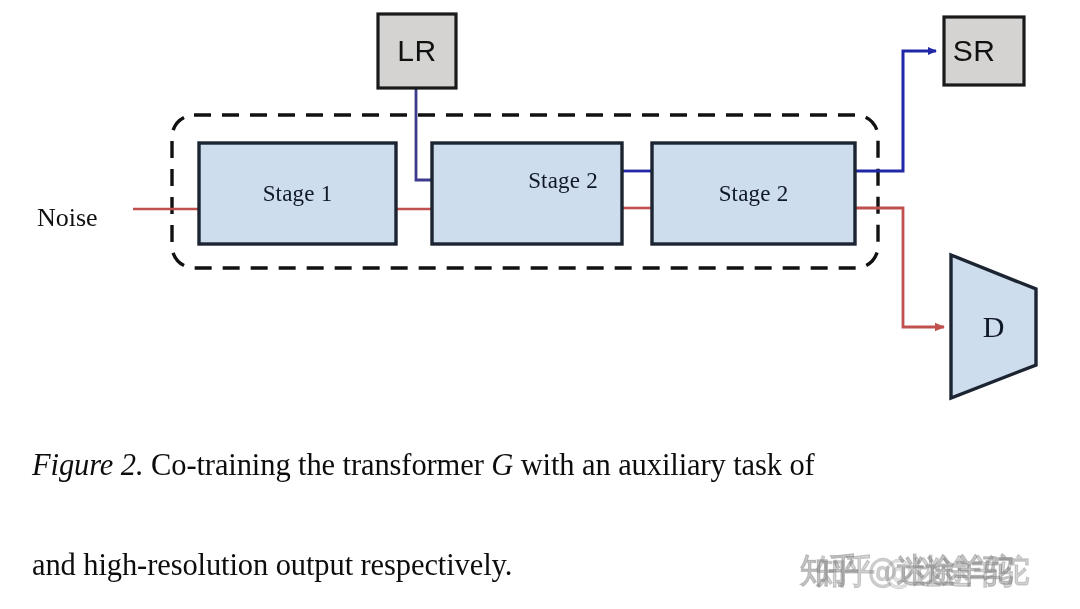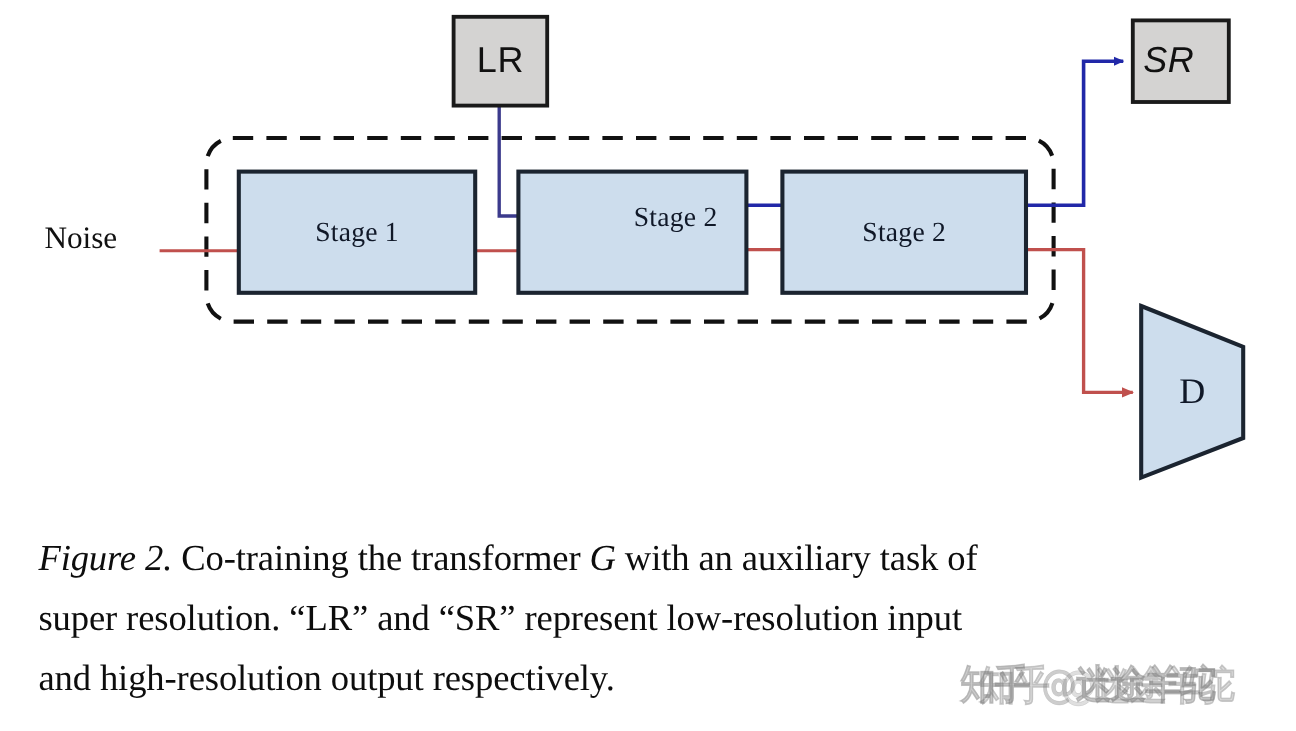--- a/index.html
+++ b/index.html
@@ -145,31 +145,31 @@
 
       <rect x="432" y="143" width="190" height="101" fill="#cddded" stroke="#1b2430" stroke-width="3.4"></rect>
 
       <rect x="652" y="143" width="203" height="101" fill="#cddded" stroke="#1b2430" stroke-width="3.4"></rect>
 
       <polygon points="951,255 1036,289 1036,365 951,398" fill="#cddded" stroke="#1b2430" stroke-width="3.4" stroke-linejoin="miter"></polygon>
     </svg>
 
     <div class="node-label io-label" style="left:378px; top:14px; width:78px; height:74px;">LR</div>
 
-    <div class="node-label io-label" style="left:944px; top:17px; width:60px; height:68px;font-style:italic;">SR</div>
+    <div class="node-label io-label" style="left:944px; top:17px; width:60px; height:68px;">SR</div>
 
     <div class="node-label stage-label" style="left:199px; top:143px; width:197px; height:101px;">Stage 1</div>
 
     <div class="node-label stage-label" style="left:432px; top:143px; width:190px; height:75px;margin-left:36px;">Stage 2</div>
 
     <div class="node-label stage-label" style="left:652px; top:143px; width:203px; height:101px;">Stage 2</div>
 
     <div class="node-label d-label" style="left:951px; top:255px; width:85px; height:143px;">D</div>
 
-    <div class="side-label" style="left:37px; top:184px;">Noise</div>
+    <div class="side-label" style="left:37px; top:203px;">Noise</div>
 
   </div>
 
-  <div id="caption"><span class="fig-num">Figure 2.</span><span> Co-training the transformer </span><span class="mathvar">G</span><span> with an auxiliary task of</span><br><span>super resolution. “LR” and “SR” represent low-resolution input</span><br><span>and high-resolution output respectively.</span></div>
+  <div id="caption"><span class="fig-num">Figure 2.</span><span> Co-training the transformer </span><span class="mathvar">G</span><span> with an auxiliary task of</span><br><br><span>and high-resolution output respectively.</span></div>
 
   <div id="watermark"><span>知乎 @迷途羊驼</span><span class="wm-b">知乎 @迷途羊驼</span></div>
 
 </div>
 
 </body></html>

